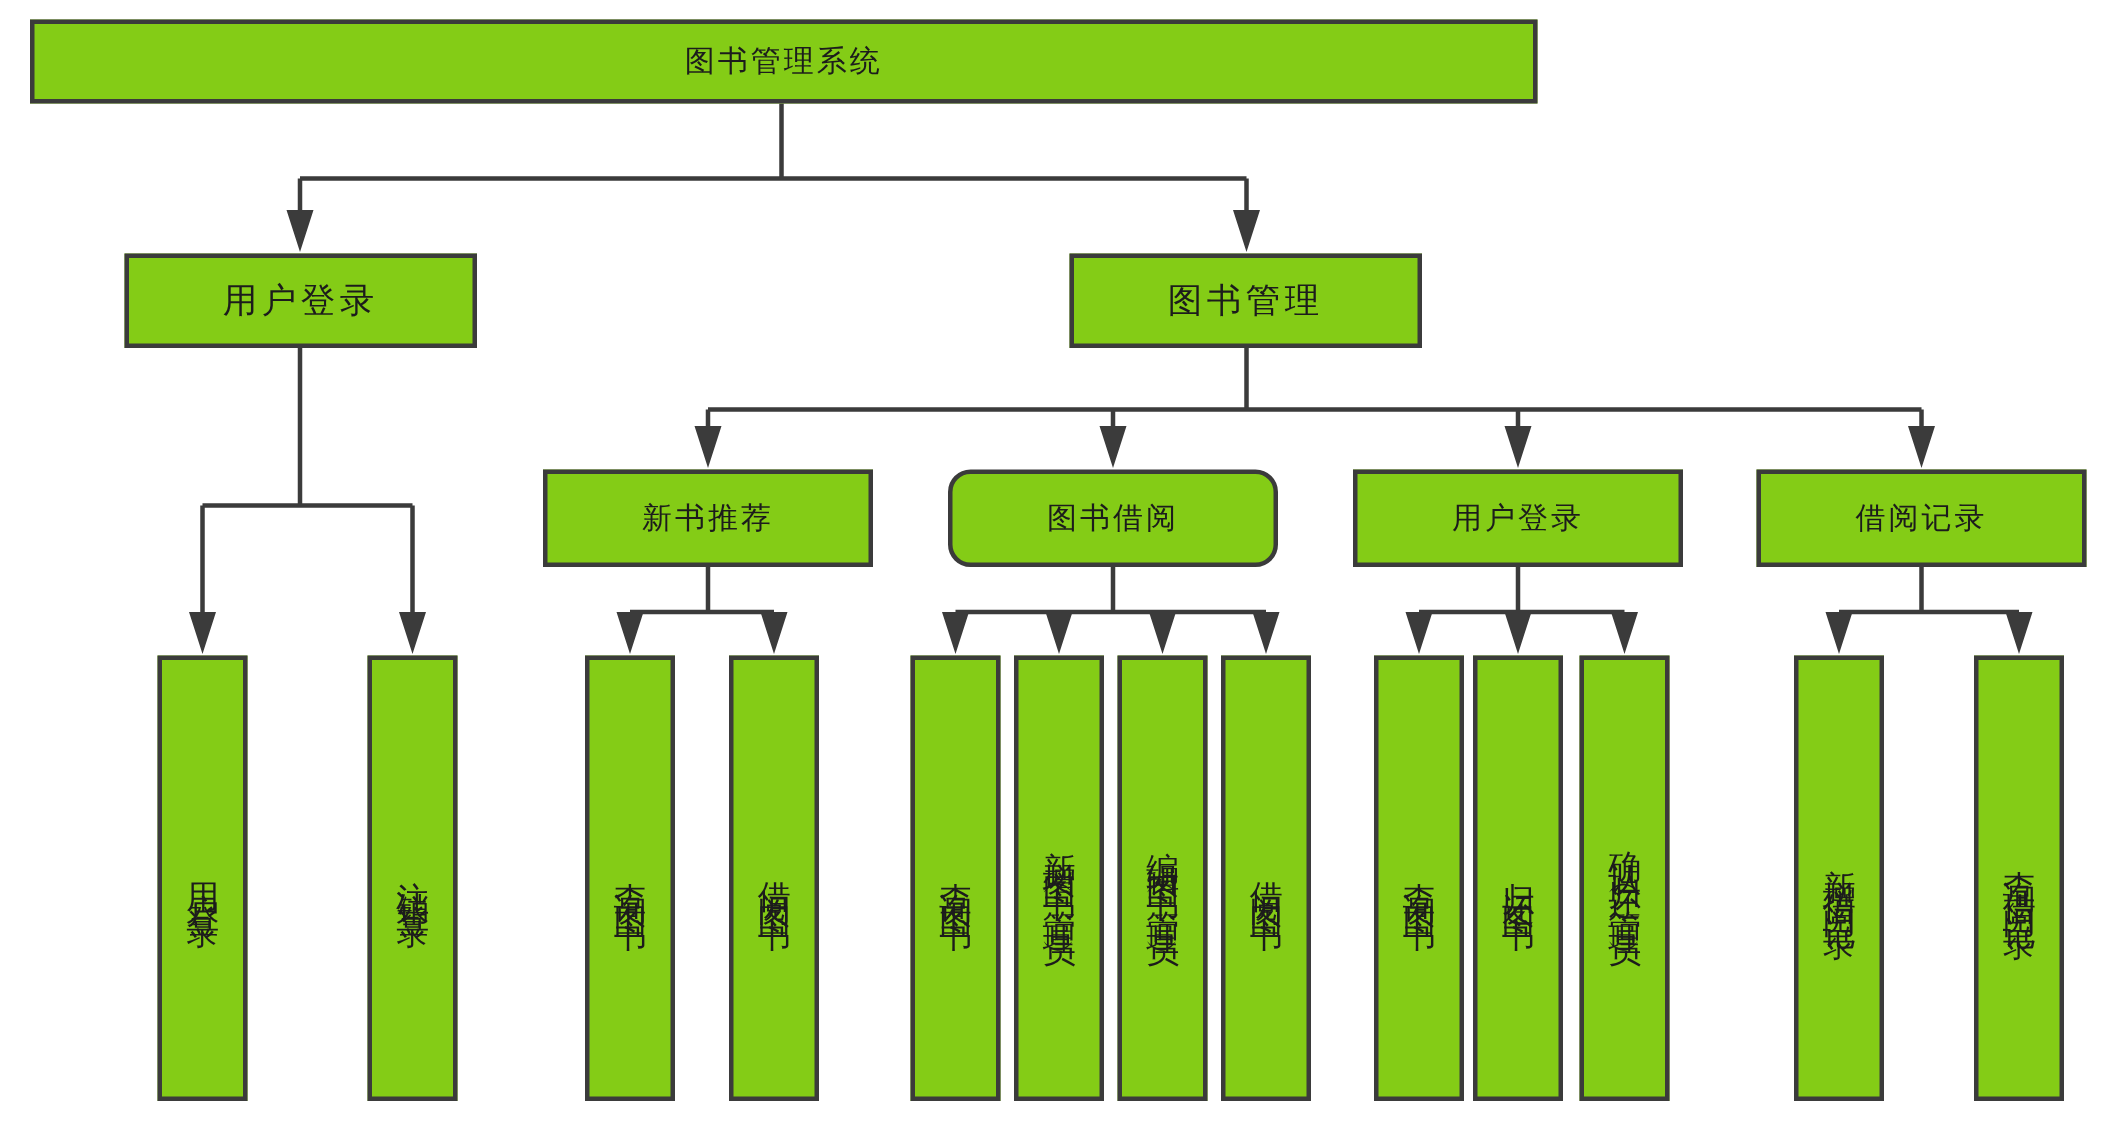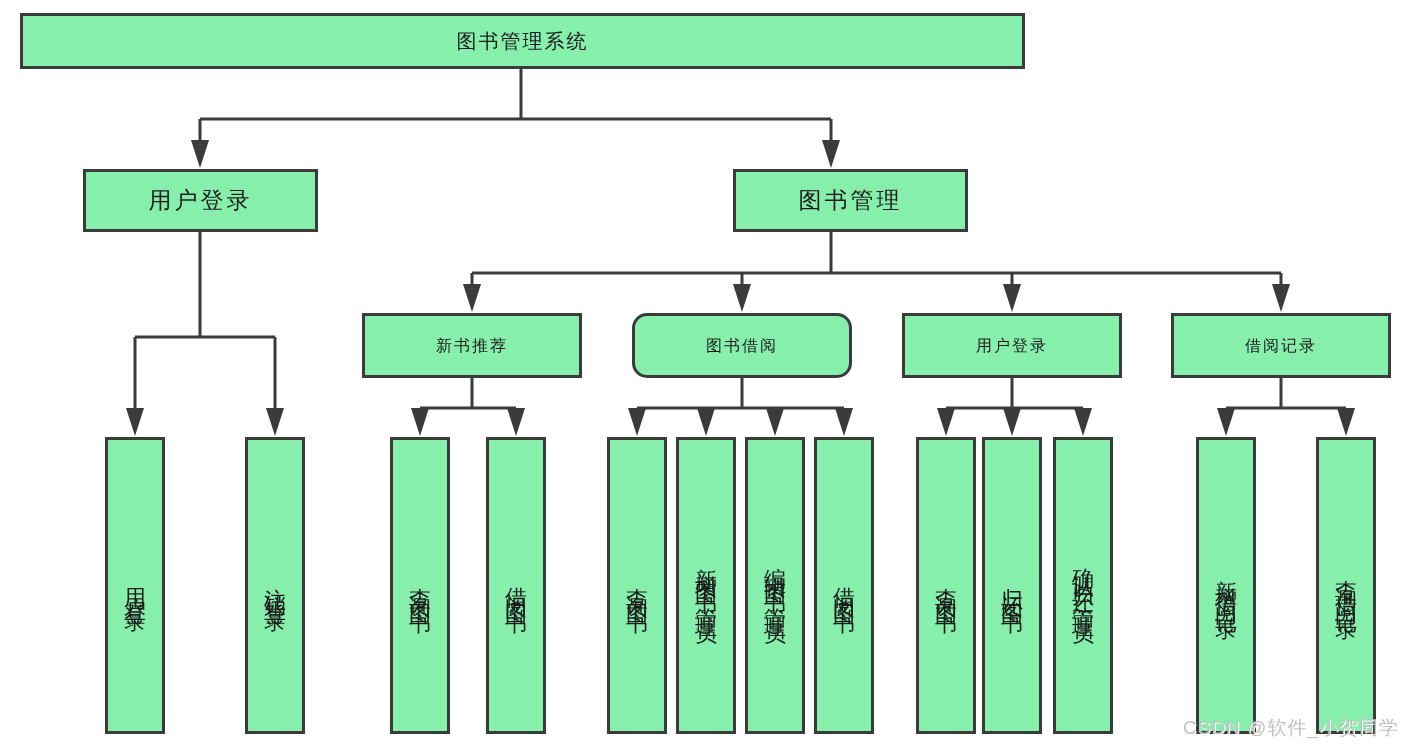--- a/index.html
+++ b/index.html
@@ -7,32 +7,32 @@
     position:relative;
     width:1405px;height:747px;
     background:#ffffff;
     font-family:"Liberation Sans","DejaVu Sans",sans-serif;
     overflow:hidden;
   }
   svg.connectors{position:absolute;left:0;top:0;width:1405px;height:747px;}
   .node{
     position:absolute;
     box-sizing:border-box;
-    background:#86efac;
+    background:#84cc16;
     border:3px solid #3b3b3b;
     color:#1c1c1c;
     display:flex;align-items:center;justify-content:center;
     text-align:center;
     line-height:1.1;
   }
   .lvl1{left:20px;top:13px;width:1005px;height:56px;font-size:20px;letter-spacing:2px;}
   .lvl2{top:169px;width:235px;height:63px;font-size:23px;letter-spacing:3px;}
   #n-l2-0{left:83px;}
-  #n-l2-1{left:713px;margin-left:20px;}
-  .lvl3{top:313px;width:220px;height:65px;font-size:16px;letter-spacing:2px;text-align:center;}
+  #n-l2-1{left:713px;}
+  .lvl3{top:313px;width:220px;height:65px;font-size:20px;letter-spacing:2px;text-align:center;}
   #n-l3-0{left:362px;}
   #n-l3-1{left:632px;border-radius:15px;}
   #n-l3-2{left:902px;}
   #n-l3-3{left:1171px;}
   .leaf{
     top:437px;width:60px;height:297px;
     writing-mode:vertical-rl;text-orientation:mixed;
     font-size:22px;letter-spacing:8px;
   }
   #n-g1-0{left:105px;}
@@ -118,15 +118,14 @@
   <div class="node leaf" id="n-g3-2">编辑图书（管理员）</div>
   <div class="node leaf" id="n-g3-3">借阅图书</div>
 
   <div class="node leaf" id="n-g4-0">查询图书</div>
   <div class="node leaf" id="n-g4-1">归还图书</div>
   <div class="node leaf" id="n-g4-2">确认归还（管理员）</div>
 
   <div class="node leaf" id="n-g5-0">新增借阅记录</div>
   <div class="node leaf" id="n-g5-1">查询借阅记录</div>
 
-  <div class="watermark">CSDN @软件_小贺同学</div>
 
 </div>
 
 </body></html>

